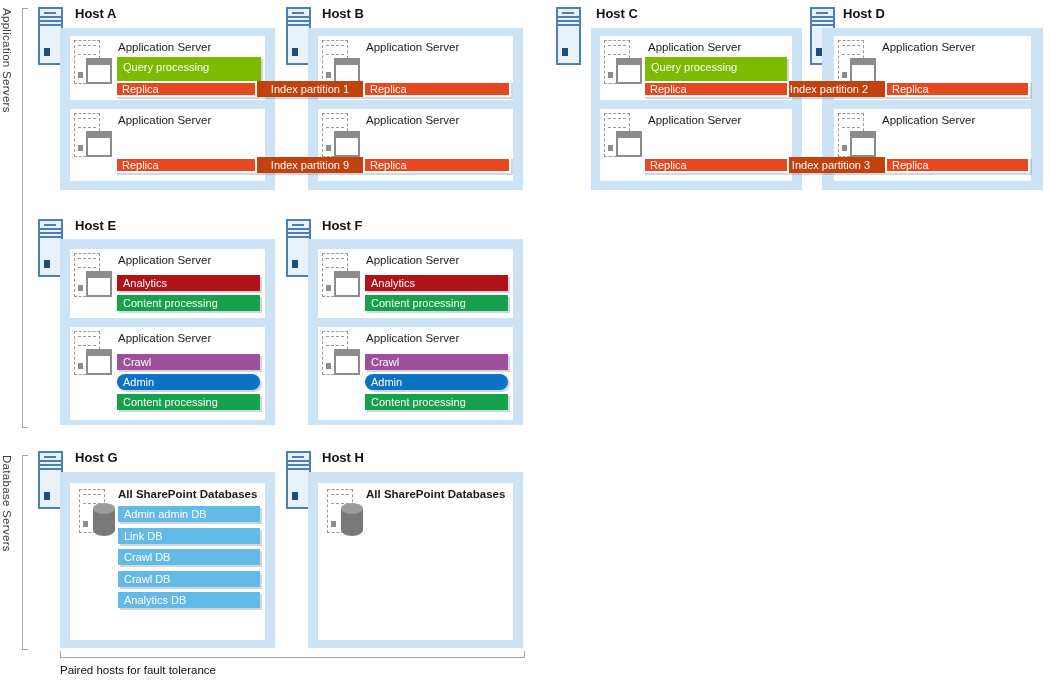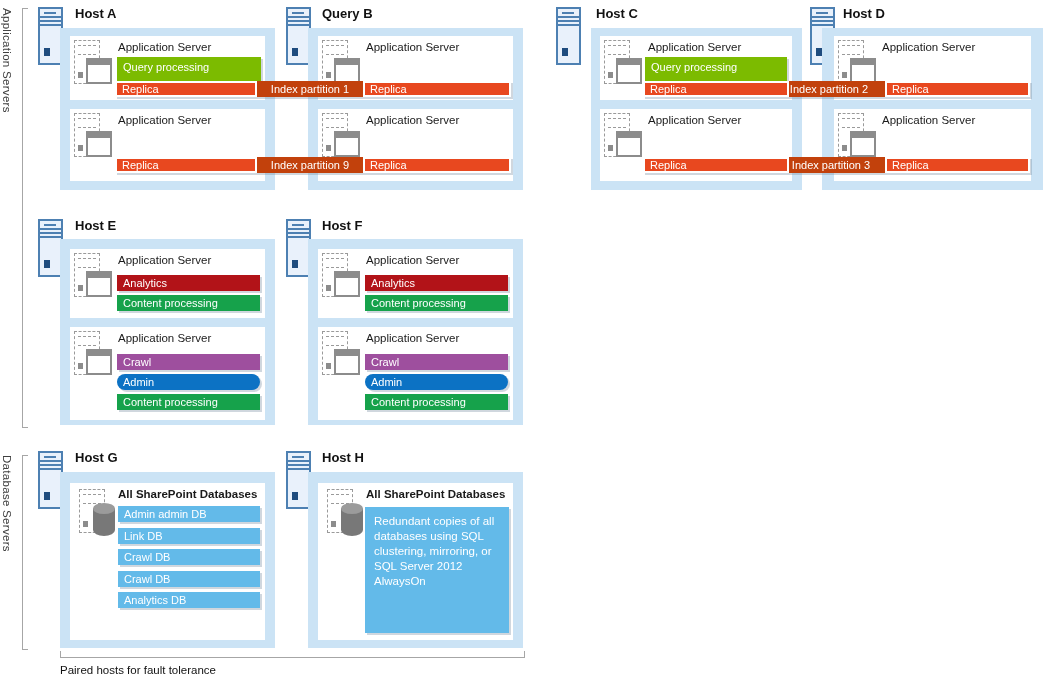--- a/index.html
+++ b/index.html
@@ -81,21 +81,21 @@
   <div class="box" style="left:70px;top:36px;width:195px;height:64px"></div>
   <div class="tower" style="left:74px;top:40px"></div>
   <div class="winicon" style="left:86px;top:58px"></div>
   <div class="box-header" style="left:118px;top:41px">Application Server</div>
   <div class="bar tall query" style="left:117px;top:57px;width:144px">Query processing</div>
   <div class="box" style="left:70px;top:109px;width:195px;height:72px"></div>
   <div class="tower" style="left:74px;top:113px"></div>
   <div class="winicon" style="left:86px;top:131px"></div>
   <div class="box-header" style="left:118px;top:114px">Application Server</div>
 
-  <div class="host-label" style="left:322px;top:6px">Query B</div>
+  <div class="host-label" style="left:322px;top:6px">Host B</div>
   <div class="server" style="left:286px;top:7px">
     <div class="srv-cap">
         <div class="dash"></div>
       </div>
     <div class="srv-line"></div>
     <div class="srv-line"></div>
     <div class="srv-sq"></div>
   </div>
   <div class="cont" style="left:308px;top:28px;width:215px;height:162px"></div>
   <div class="box" style="left:318px;top:36px;width:195px;height:64px"></div>
@@ -243,18 +243,17 @@
       </div>
     <div class="srv-line"></div>
     <div class="srv-line"></div>
     <div class="srv-sq"></div>
   </div>
   <div class="cont" style="left:308px;top:472px;width:215px;height:176px"></div>
   <div class="box" style="left:318px;top:483px;width:195px;height:157px"></div>
   <div class="tower" style="left:327px;top:489px"></div>
   <div class="cyl" style="left:341px;top:504px"></div>
   <div class="box-header bold" style="left:366px;top:488px">All SharePoint Databases</div>
-  <div class="bluebox" style="left:365px;top:507px;width:144px;height:126px">Redundant copies of all databases using SQL clustering, mirroring, or SQL Server 2012 AlwaysOn</div>
 
   <div class="bracket-h" style="left:60px;top:651px;width:465px"></div>
   <div class="note" style="left:60px;top:664px">Paired hosts for fault tolerance</div>
 
 </div>
 
 </body></html>

